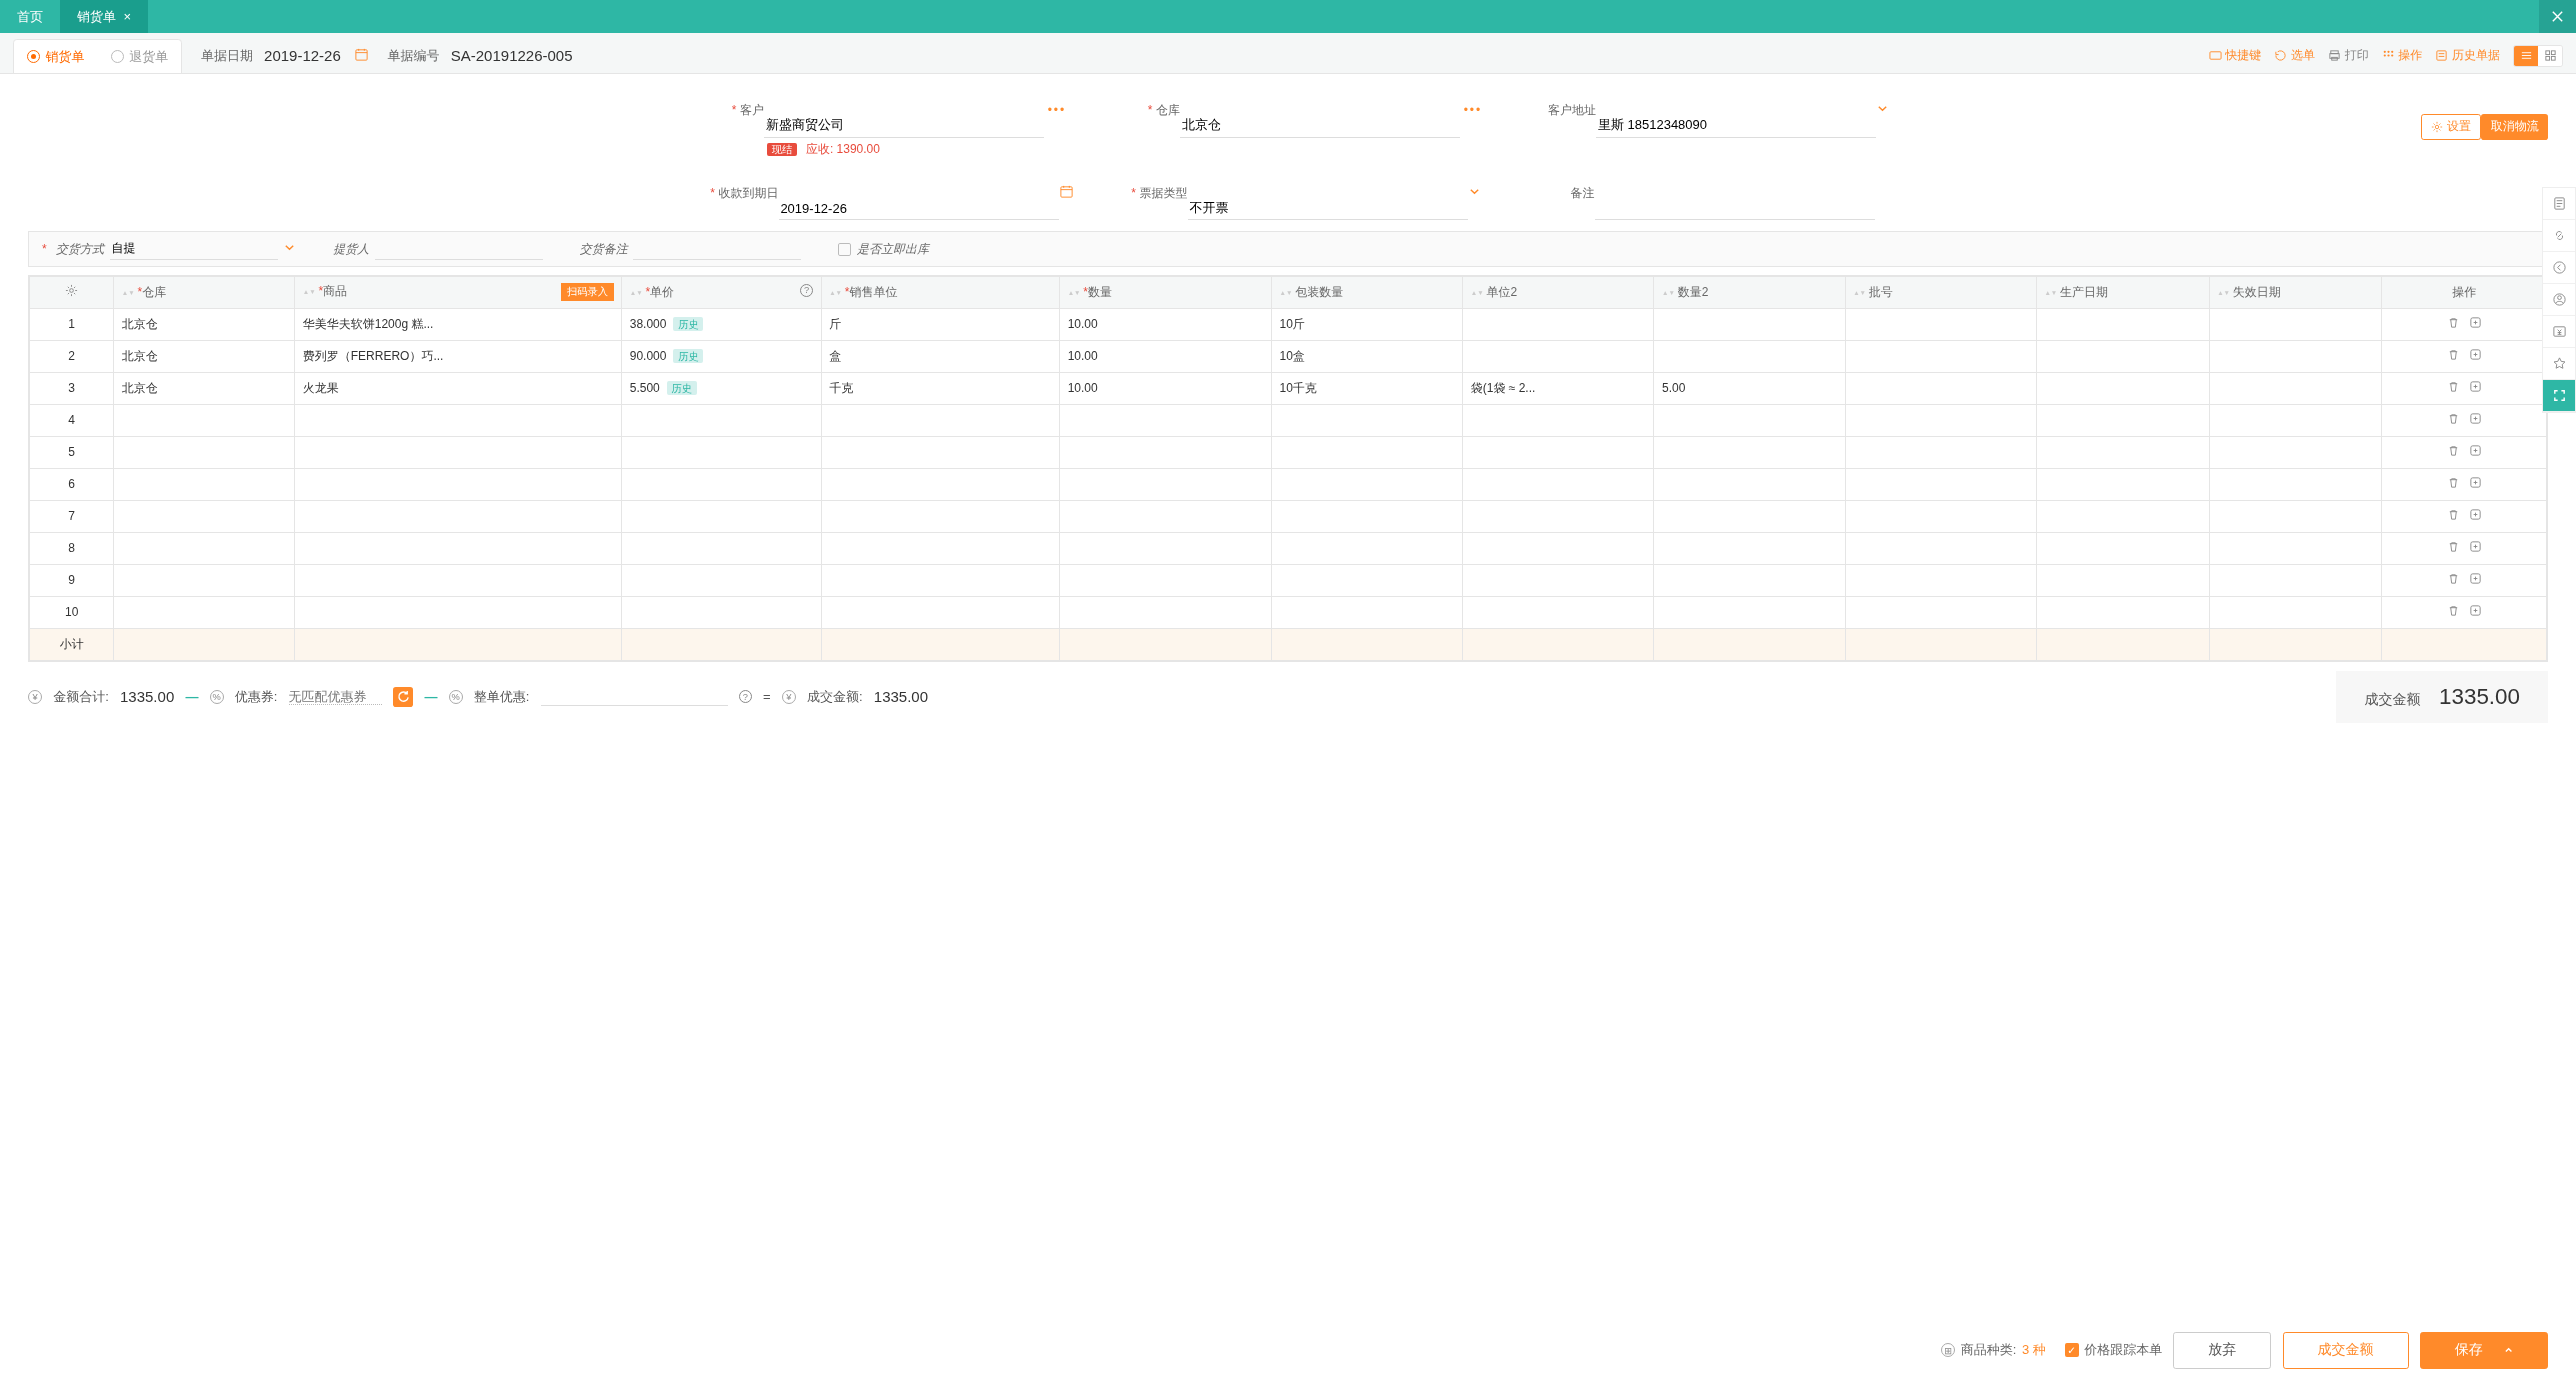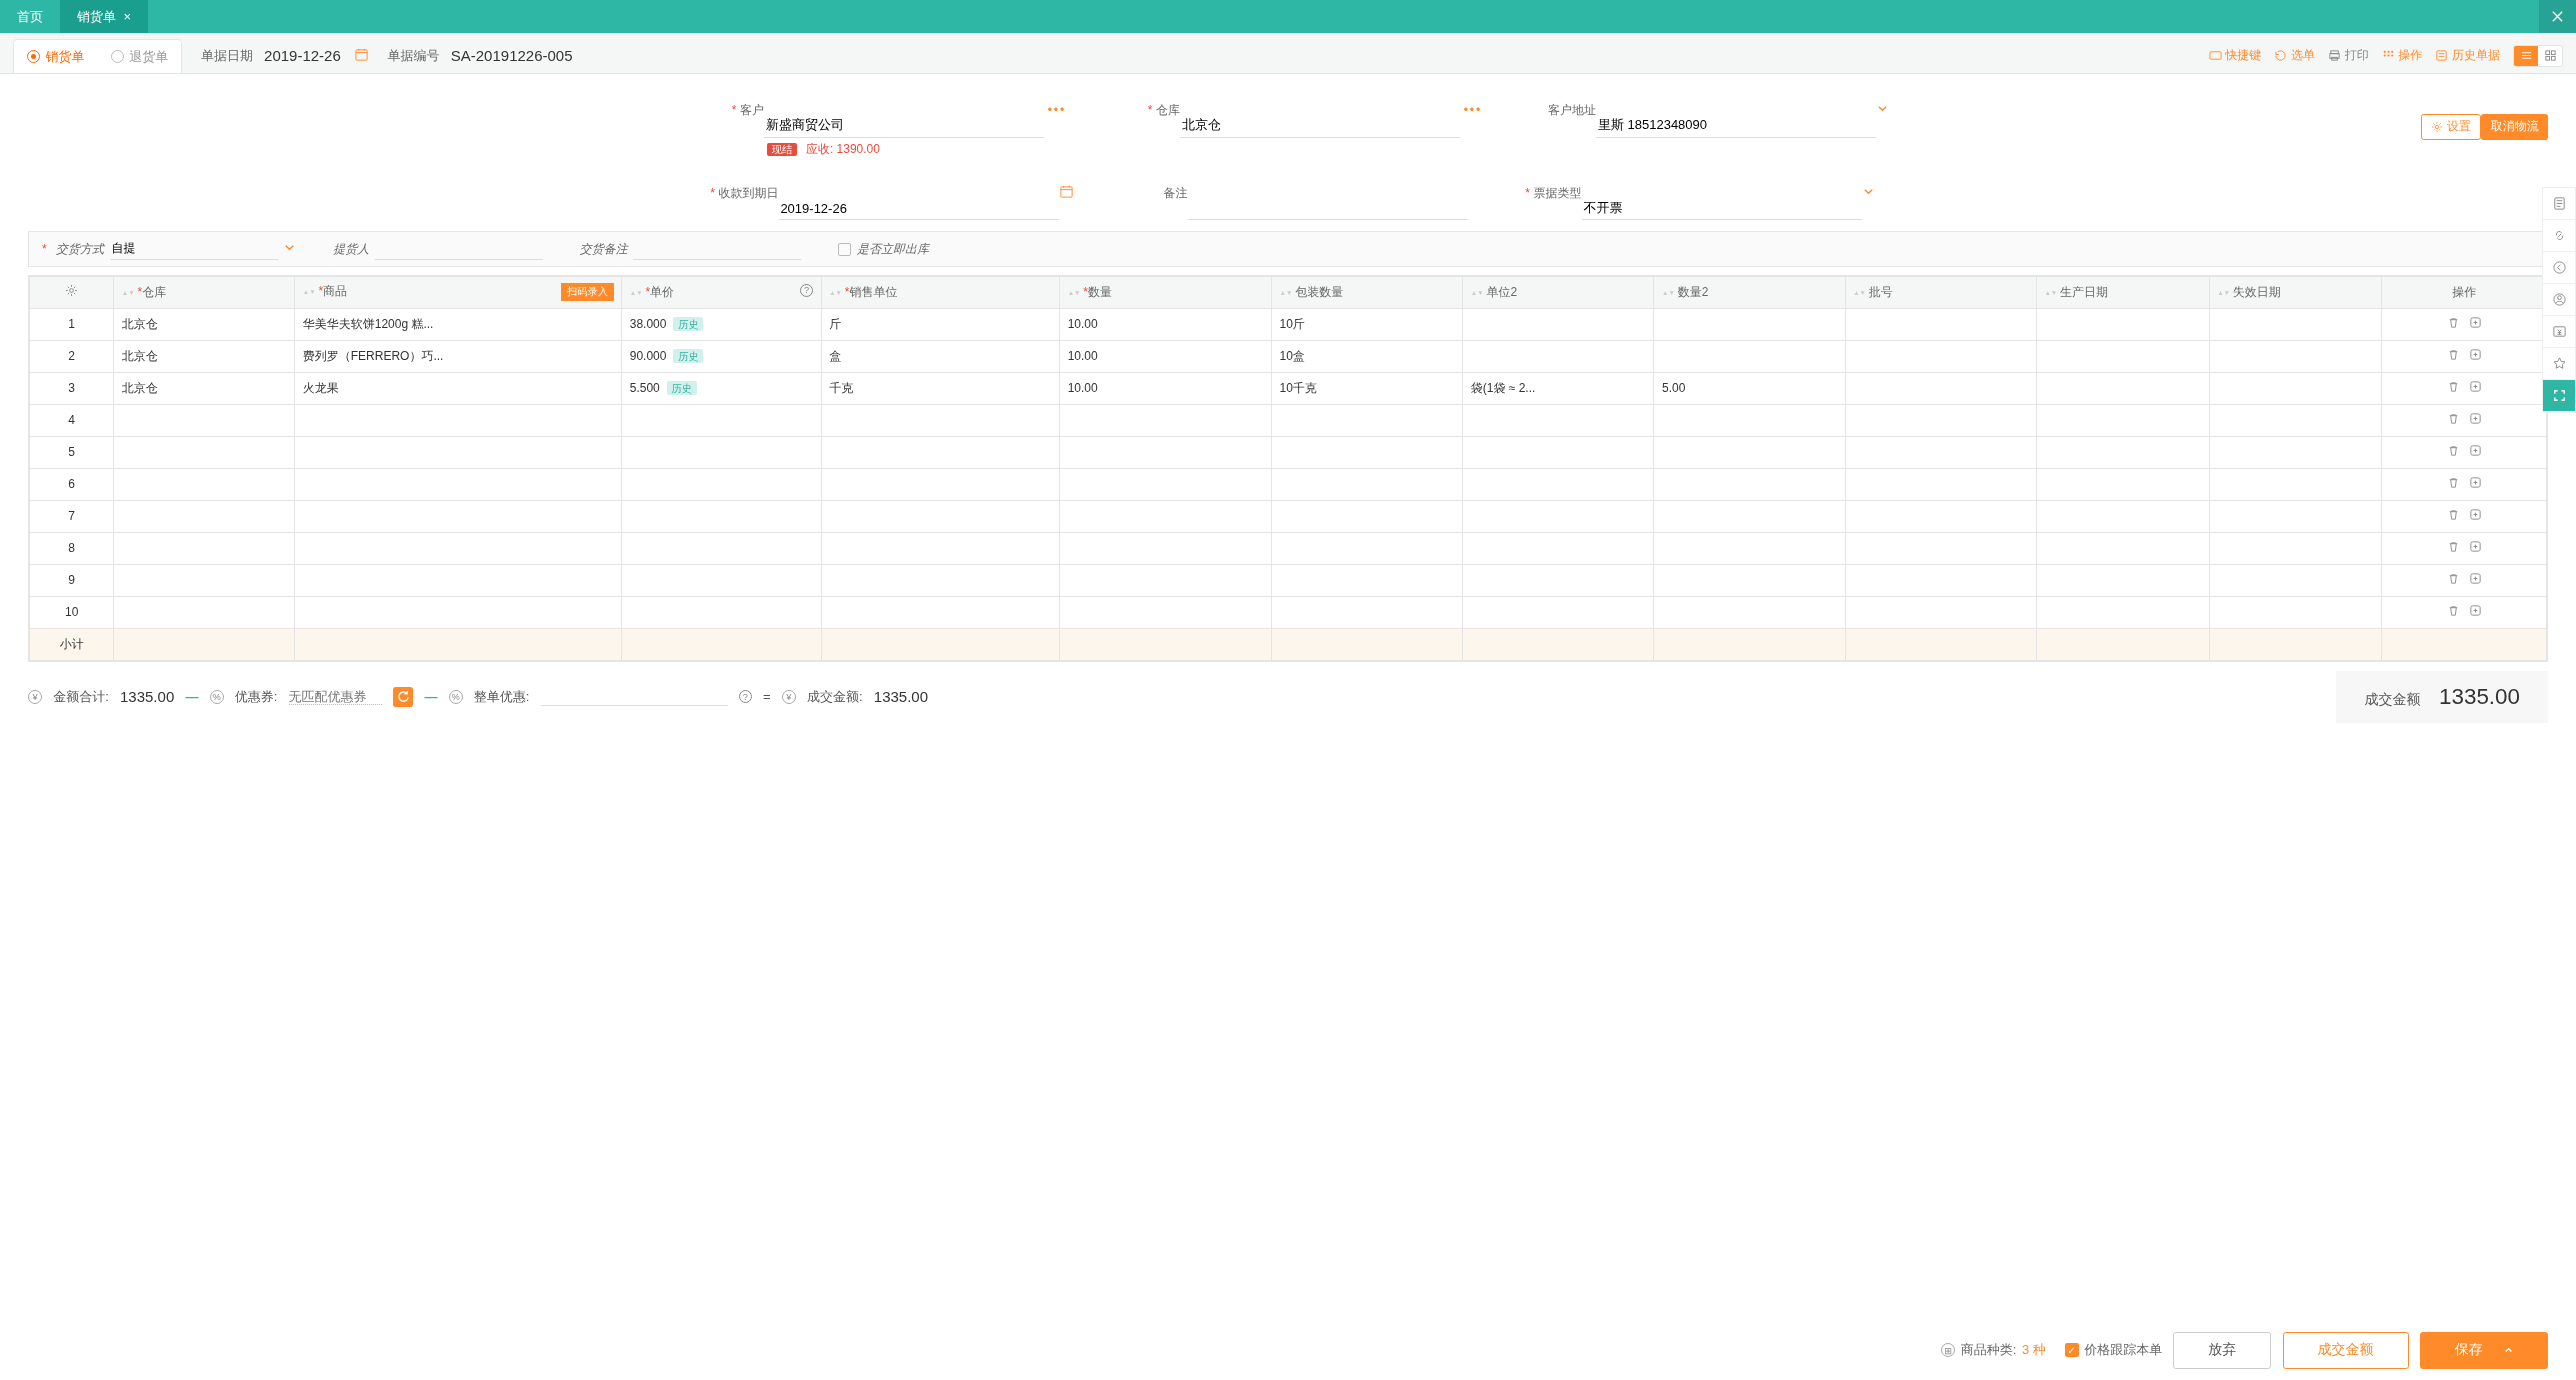--- a/index.html
+++ b/index.html
@@ -252,33 +252,33 @@
           <span class="cal-icon">
             <svg width="15" height="15" viewBox="0 0 16 16" fill="none" stroke="currentColor">
                 <rect x="2" y="3" width="12" height="11" rx="1"></rect>
                 <path d="M2 6h12M5 2v2M11 2v2"></path>
               </svg>
           </span>
         </div>
       </div>
       <div style="flex:1">
         <div class="form-group">
-          <div class="form-label"><span>备注</span></div>
-          <input class="form-input wide" style="">
-        </div>
-      </div>
-      <div style="flex:1">
-        <div class="form-group">
           <div class="form-label"><span class="req">*</span><span>票据类型</span></div>
           <input class="form-input wide" value="不开票" style="">
           <span class="chevron-down-orange">
             <svg width="13" height="13" viewBox="0 0 14 14" fill="none" stroke="currentColor" stroke-width="1.5">
                 <path d="M3 5l4 4 4-4"></path>
               </svg>
           </span>
+        </div>
+      </div>
+      <div style="flex:1">
+        <div class="form-group">
+          <div class="form-label"><span>备注</span></div>
+          <input class="form-input wide" style="">
         </div>
       </div>
     </div>
     <div class="side-buttons">
       <button class="btn-outline">
         <svg width="12" height="12" viewBox="0 0 14 14" fill="none" stroke="currentColor">
             <circle cx="7" cy="7" r="2"></circle>
             <path d="M7 1v2M7 11v2M1 7h2M11 7h2M3 3l1.4 1.4M9.6 9.6L11 11M11 3L9.6 4.4M4.4 9.6L3 11"></path>
           </svg>
         <span>设置</span>

